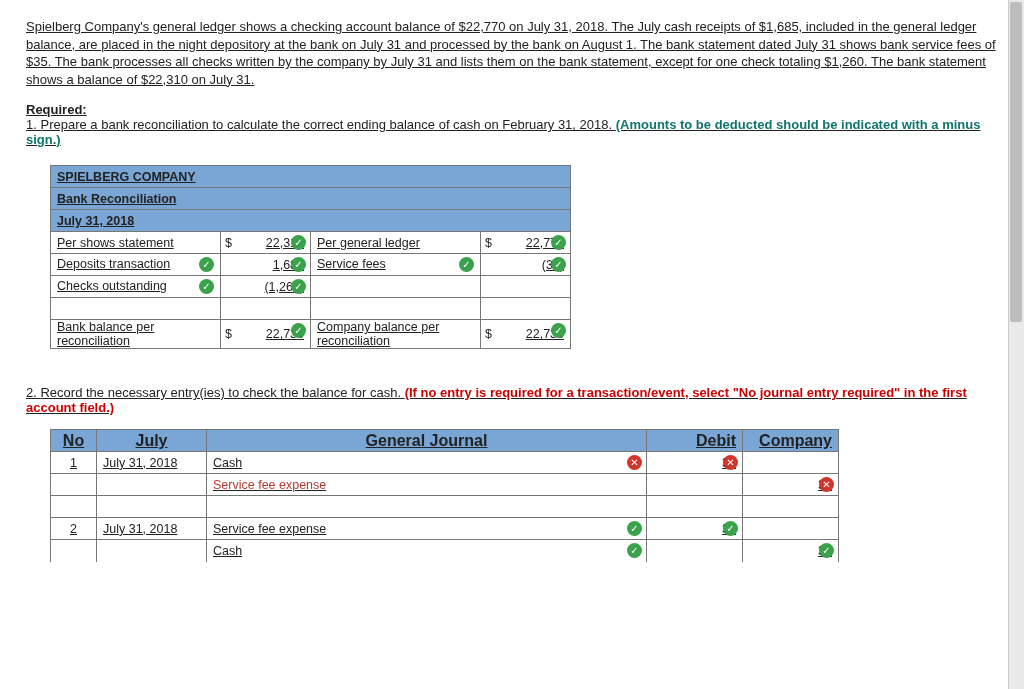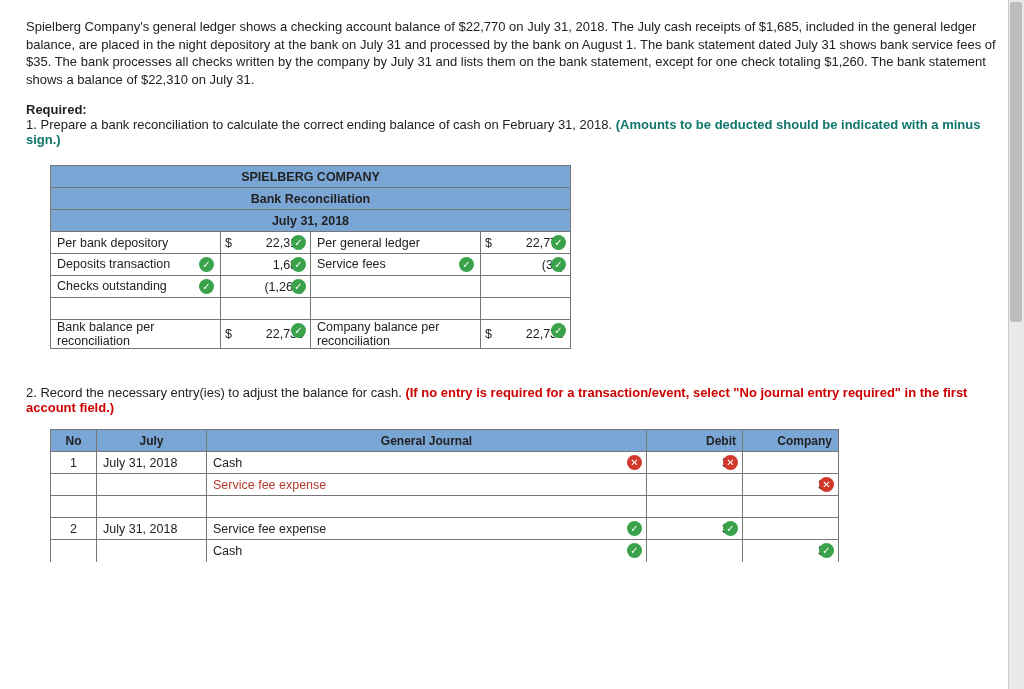--- a/index.html
+++ b/index.html
@@ -1,45 +1,45 @@
 <!DOCTYPE html>
 <html><head>
 <meta charset="utf-8">
 <style>
   * { box-sizing: border-box; margin: 0; padding: 0; }
   body { font-family: Arial, Helvetica, sans-serif; font-size: 13px; color: #222;
          background: #fff; width: 1024px; height: 689px; overflow: hidden; position: relative; }
-  .page { padding: 18px 26px 0 26px; }
+  .page { padding: 18px 26px 0 26px; text-decoration: underline; }
   .para { line-height: 1.35; margin-bottom: 14px; }
   .req-label { font-weight: bold; }
   .req-instr .red { color: #0f766e; font-weight: bold; }
   .recon-wrap { margin-top: 18px; margin-left: 24px; }
   table.recon { border-collapse: collapse; }
   table.recon td, table.recon th { border: 1px solid #777; height: 22px; font-size: 12.5px;
                                    padding: 0 6px; vertical-align: middle; }
-  .hd { background: #7aa6d6; text-align: center; font-weight: bold; }
+  .hd { background: #7aa6d6; text-align: left; font-weight: bold; }
   .subhd { background: #fff; text-align: center; font-weight: bold; }
   .amt-cell { text-align: right; position: relative; padding-right: 24px; width: 90px; }
   .amt-cell .dollar { position: absolute; left: 4px; }
   .lbl-cell { width: 170px; }
   .check { display:inline-block;width:15px;height:15px;border-radius:50%;
            background:#3aa24a;color:#fff;font-size:10px;line-height:15px;
            text-align:center;vertical-align:middle;margin-left:6px; }
   .cross { display:inline-block;width:15px;height:15px;border-radius:50%;
            background:#d0362a;color:#fff;font-size:10px;line-height:15px;
            text-align:center;vertical-align:middle;margin-left:6px; }
   .chk-in-cell { position:absolute; right:4px; top:3px; margin:0; }
   .chk-in-lbl { float:right; }
   .gap-row td { height: 8px; border-left:1px solid #777; border-right:1px solid #777;
                 border-top:none; border-bottom:none; padding:0; }
   .sec2 { margin-top: 36px; }
   .sec2 .instr { }
   .jr-wrap { margin-top: 14px; margin-left: 24px; }
   table.journal { border-collapse: collapse; }
-  table.journal th { background:#7aa6d6; border:1px solid #777; font-size:12px;
+  table.journal th { background:#7aa6d6; border:1px solid #777; font-size:16px;
                      font-weight:bold; height:22px; padding:0 6px; }
   table.journal td { border:1px solid #777; height:22px; font-size:12.5px;
                      padding:0 6px; vertical-align:middle; position:relative; }
   .col-no { width:46px; text-align:center; }
   .col-date { width:110px; }
   .col-gen { width:440px; }
   .col-dc { width:96px; text-align:right; padding-right:24px; }
   .indent { padding-left:36px; color:#b23a2f; }
   .badge-right { position:absolute; right:4px; top:3px; margin:0; }
   .scroll-gutter { position:absolute; right:0; top:0; width:16px; height:100%;
@@ -68,21 +68,21 @@
             <td class="hd" colspan="4">SPIELBERG COMPANY</td>
           </tr>
       <tr>
             <td class="hd" colspan="4">Bank Reconciliation</td>
           </tr>
       <tr>
             <td class="hd" colspan="4">July 31, 2018</td>
           </tr>
 
       <tr>
-        <td class="lbl-cell"><span>Per bank depository</span></td>
+        <td class="lbl-cell"><span>Per shows statement</span></td>
         <td class="amt-cell">
           <span class="dollar">$</span><span>22,310</span>
           <span class="check chk-in-cell">✓</span>
         </td>
         <td class="lbl-cell"><span>Per general ledger</span></td>
         <td class="amt-cell">
           <span class="dollar">$</span><span>22,770</span>
           <span class="check chk-in-cell">✓</span>
         </td>
       </tr>
@@ -137,21 +137,21 @@
           <span class="dollar">$</span><span>22,735</span>
           <span class="check chk-in-cell">✓</span>
         </td>
       </tr>
     </tbody>
       </table>
   </div>
 
   <div class="sec2">
     <div class="instr">
-      <span>2. </span><span>Record the necessary entry(ies) to adjust the balance for cash. </span><span class="red" style="color:#c00;font-weight:bold">(If no entry is required for a transaction/event, select "No journal entry required" in the first account field.)</span>
+      <span>2. </span><span>Record the necessary entry(ies) to check the balance for cash. </span><span class="red" style="color:#c00;font-weight:bold">(If no entry is required for a transaction/event, select "No journal entry required" in the first account field.)</span>
     </div>
 
     <div class="jr-wrap">
       <table class="journal">
         <tbody>
             <tr>
           <th class="col-no">No</th>
           <th class="col-date">July</th>
           <th class="col-gen">General Journal</th>
           <th class="col-dc">Debit</th>

